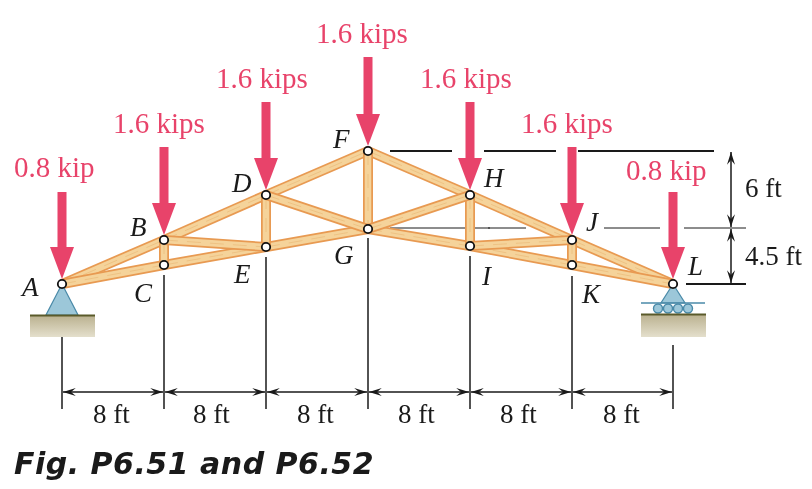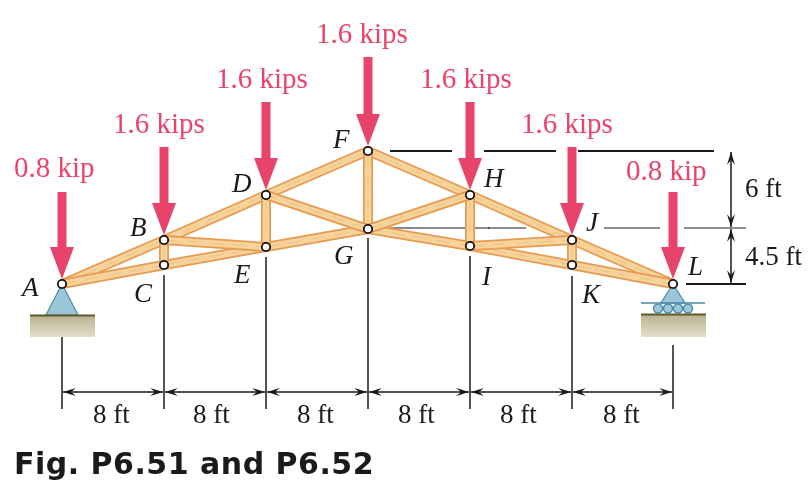--- a/index.html
+++ b/index.html
@@ -2,21 +2,21 @@
 <html><head>
 <meta charset="utf-8">
 <style>
   html, body { margin: 0; padding: 0; background: #ffffff; }
   body { width: 812px; height: 489px; overflow: hidden; position: relative; }
   #stage { position: absolute; left: 0; top: 0; width: 812px; height: 489px; }
   svg { display: block; }
   .load-label { font-family: "Liberation Serif", "DejaVu Serif", serif; font-size: 29px; fill: #e8436a; }
   .node-label { font-family: "Liberation Serif", "DejaVu Serif", serif; font-style: italic; font-size: 27px; fill: #1a1a1a; }
   .dim-label { font-family: "Liberation Serif", "DejaVu Serif", serif; font-size: 27px; fill: #1a1a1a; }
-  .caption { position: absolute; left: 14px; top: 446px; font-family: "DejaVu Sans", "Liberation Sans", sans-serif; font-weight: bold; font-size: 30px; color: #1a1a1a; letter-spacing: 0.5px; white-space: nowrap; }
+  .caption { position: absolute; left: 14px; top: 446px; font-family: "DejaVu Sans", "Liberation Sans", sans-serif; font-weight: bold; font-size: 30px; color: #1a1a1a; letter-spacing: 0.5px; white-space: nowrap; font-style: italic; }
 </style>
 </head>
 <body>
 
 <div id="stage">
   <svg id="truss-svg" width="812" height="489" viewBox="0 0 812 489" xmlns="http://www.w3.org/2000/svg">
     <g id="g-extension-lines">
         <line x1="62" y1="318" x2="62" y2="409" stroke="#1a1a1a" stroke-width="1.5"></line>
         <line x1="164" y1="275" x2="164" y2="409" stroke="#1a1a1a" stroke-width="1.5"></line>
         <line x1="266" y1="257" x2="266" y2="409" stroke="#1a1a1a" stroke-width="1.5"></line>

